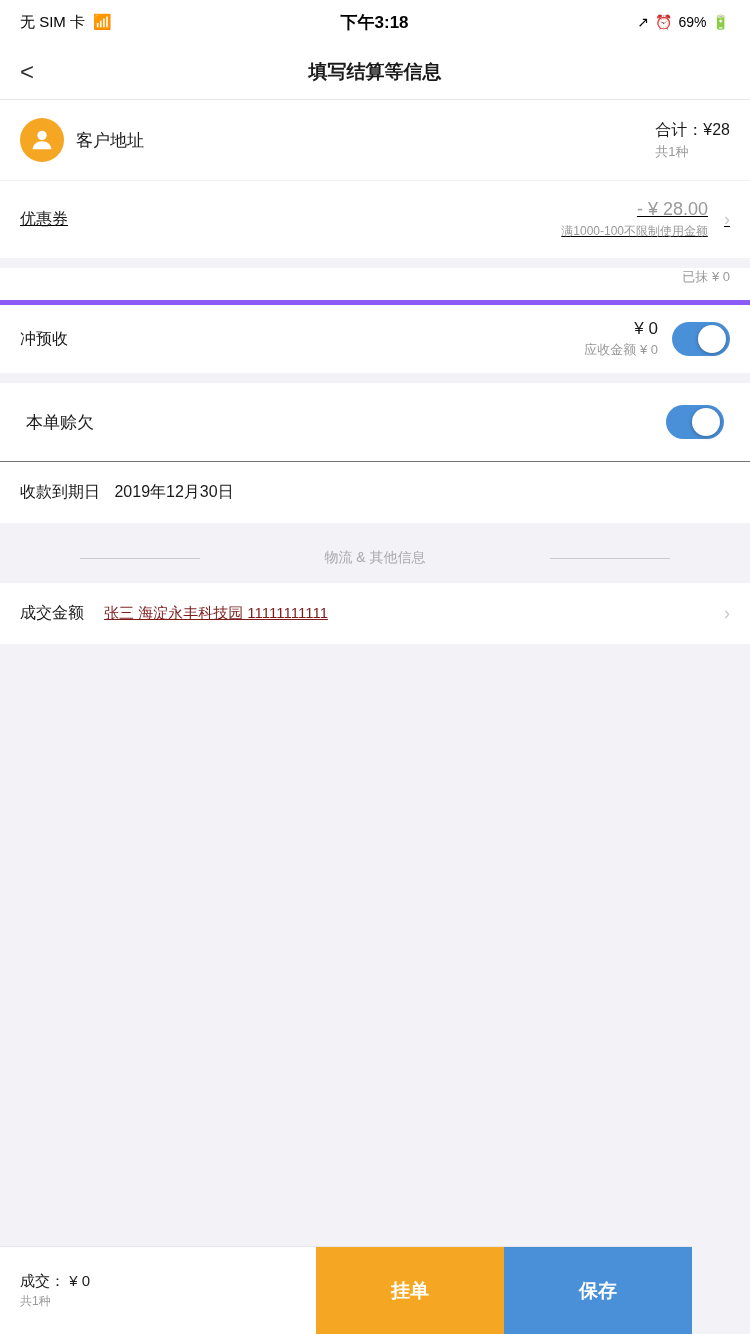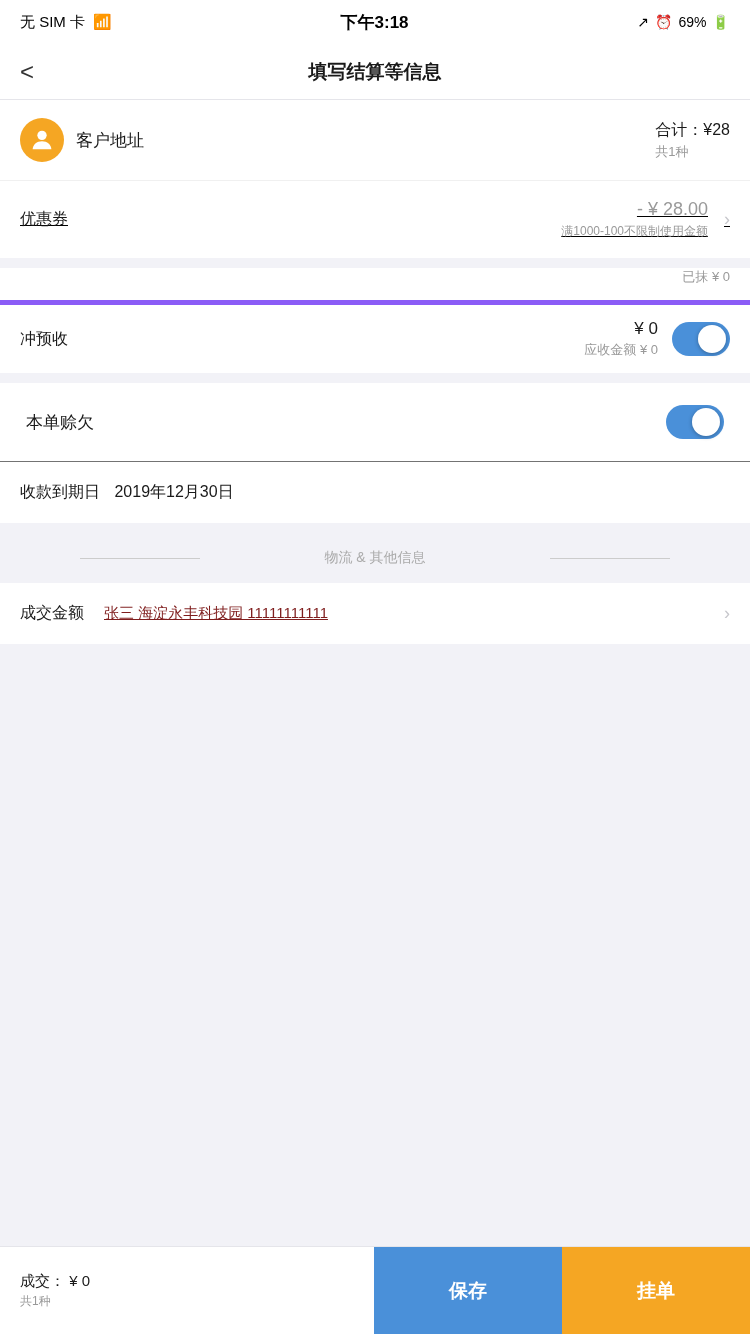--- a/index.html
+++ b/index.html
@@ -311,21 +311,21 @@
       color: #7f1d1d;
       flex: 1;
       text-decoration: underline;
     }
 
     
     .bottom-bar {
       position: fixed;
       bottom: 0;
       left: 0;
-      width: 750px;
+      width: 692px;
       height: 88px;
       background: #fff;
       display: flex;
       align-items: center;
       border-top: 1px solid #e5e5ea;
     }
     .bottom-summary {
       flex: 1;
       padding: 0 20px;
     }
@@ -457,15 +457,15 @@
 
   <div class="gray-bg"></div>
 
 </div>
 
 <div class="bottom-bar">
   <div class="bottom-summary">
     <div class="bottom-deal">成交：  ¥ 0</div>
     <div class="bottom-count">共1种</div>
   </div>
+  <div class="bottom-btn btn-pending">挂单</div>
   <div class="bottom-btn btn-save">保存</div>
-  <div class="bottom-btn btn-pending">挂单</div>
 </div>
 
 </body></html>

